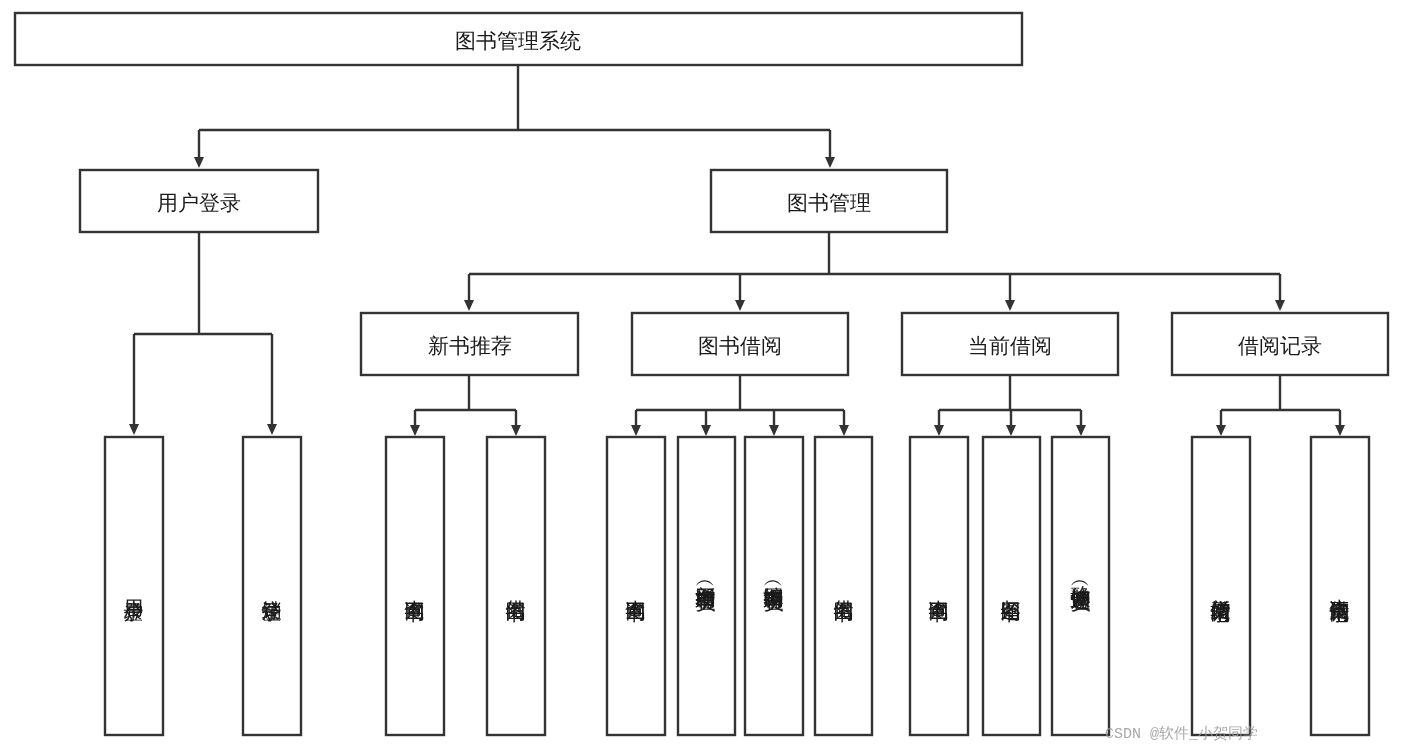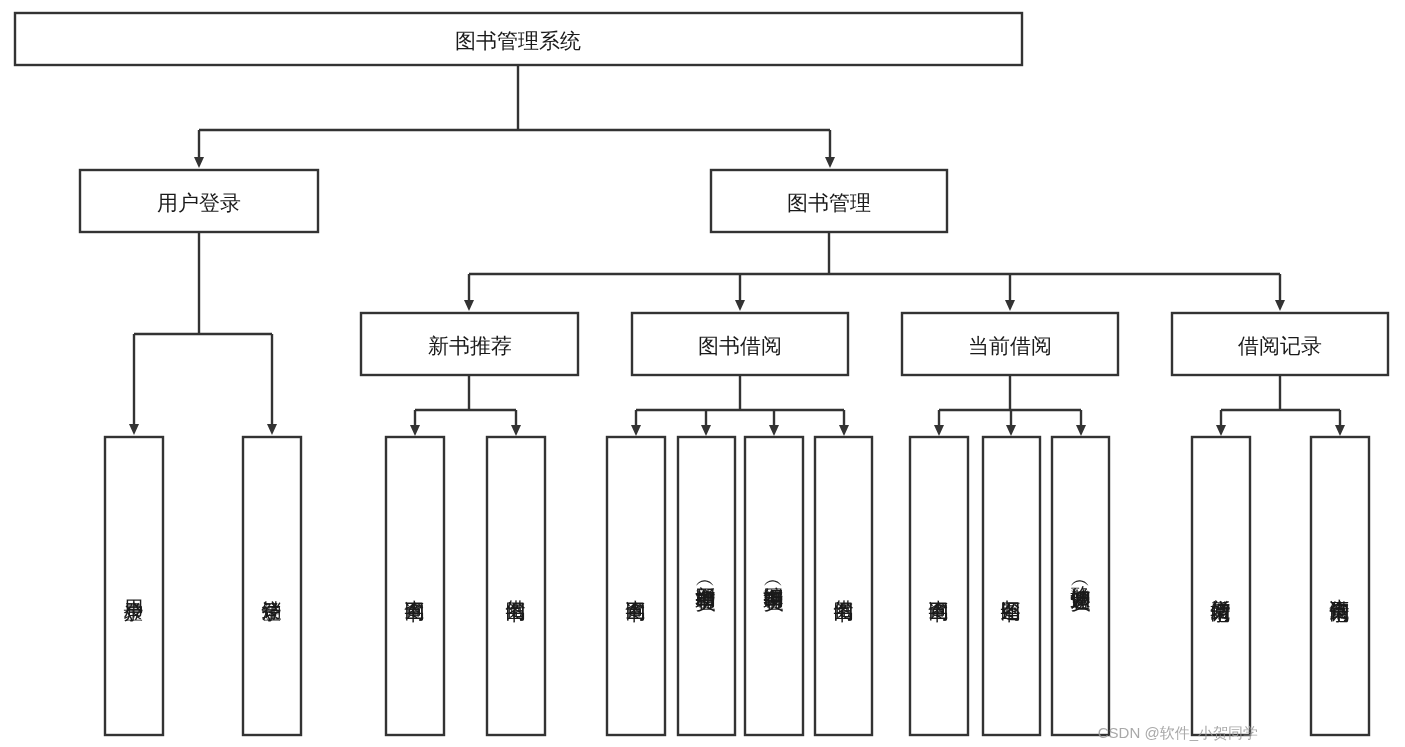--- a/index.html
+++ b/index.html
@@ -56,21 +56,21 @@
     writing-mode: vertical-rl;
     text-orientation: upright;
     letter-spacing: 1px;
   }
   .watermark {
     position: absolute;
     right: 8px;
     bottom: 4px;
     font-size: 15px;
     color: #9a9a9a;
-    font-family: Liberation Sans, sans-serif;
+    font-family: Liberation Mono, monospace;
     white-space: nowrap;
     opacity: 0.85;
     pointer-events: none;
     margin-top: 23px;
   }
 </style>
 </head>
 <body>
 
 <div id="diagram-root">

